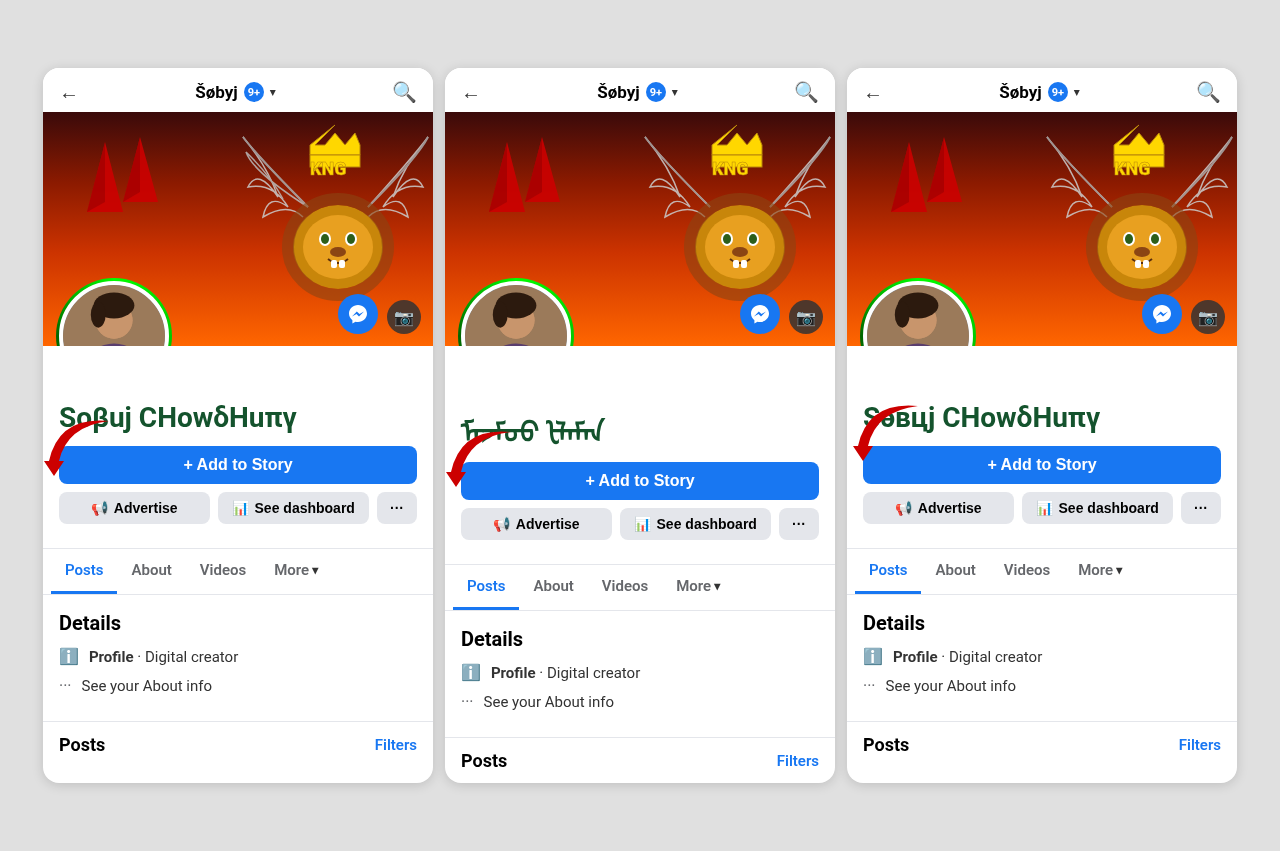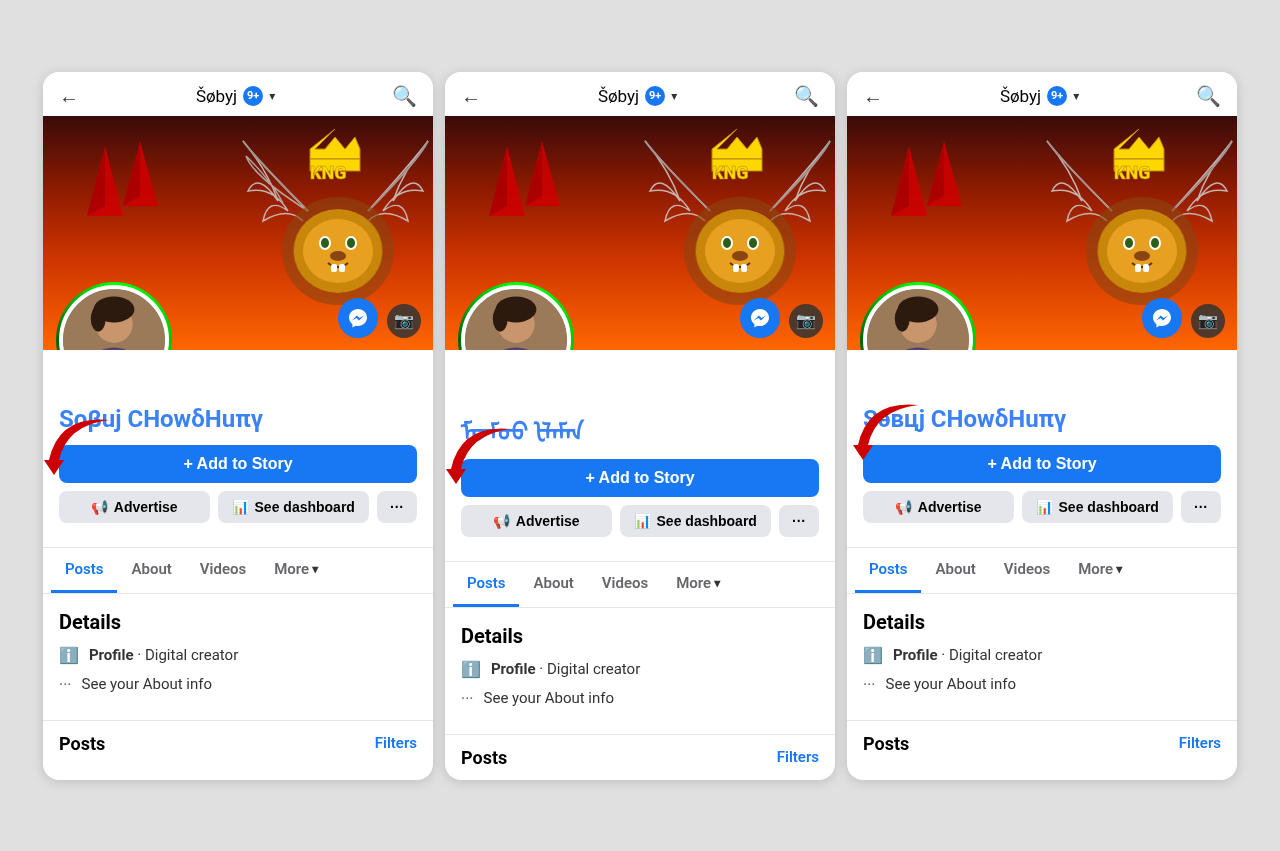--- a/index.html
+++ b/index.html
@@ -36,21 +36,21 @@
       padding: 12px 16px 8px;
       background: #fff;
     }
     .top-bar-center {
       display: flex;
       align-items: center;
       gap: 6px;
     }
     .top-bar-title {
       font-size: 17px;
-      font-weight: 400;
+      font-weight: 700;
       color: #000;
     }
     .notification-badge {
       background: #1877f2;
       color: #fff;
       border-radius: 50%;
       width: 20px;
       height: 20px;
       font-size: 11px;
       display: flex;
@@ -112,23 +112,23 @@
       justify-content: center;
       font-size: 18px;
       color: #fff;
       z-index: 15;
     }
     
     .profile-info {
       padding: 55px 16px 12px;
     }
     .profile-name {
-      font-size: 24px;
+      font-size: 28px;
       font-weight: 700;
-      color: #3b82f6;
+      color: #14532d;
       margin-bottom: 12px;
     }
     
     .add-story-btn {
       background: #1877f2;
       color: #fff;
       border: none;
       border-radius: 8px;
       padding: 10px;
       width: 100%;

